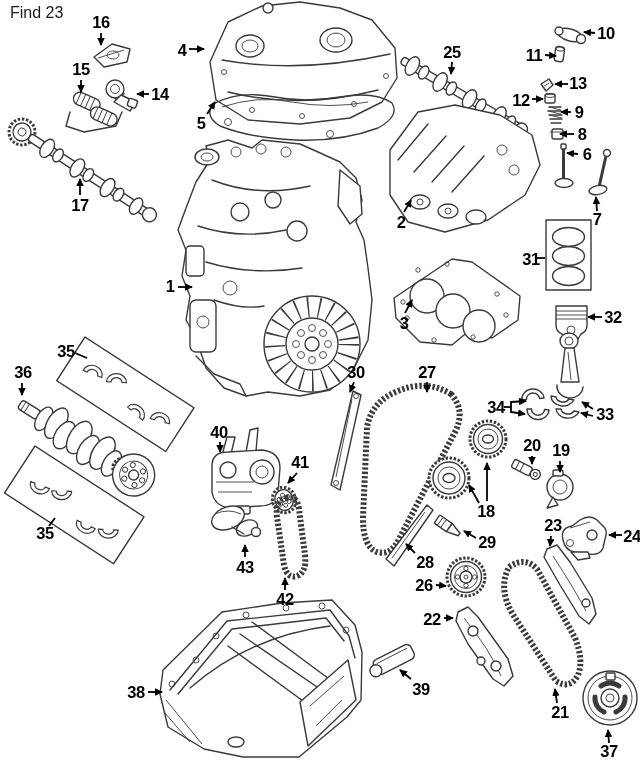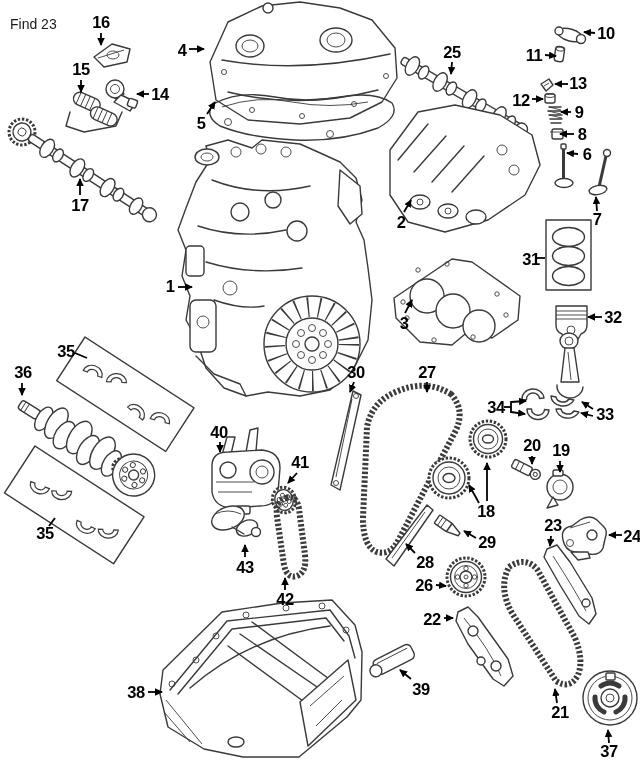--- a/index.html
+++ b/index.html
@@ -1,19 +1,19 @@
 <!DOCTYPE html>
 <html style="--bg: #ffffff; --ink: #3a3a3a; --label: #000000;"><head>
 <meta charset="utf-8">
 <style>
   :root{ --bg:#ffffff; --ink:#3a3a3a; --label:#000000; }
   html,body{margin:0;padding:0;background:#fff;}
   .stage{position:relative;width:640px;height:761px;background:var(--bg);overflow:hidden;
          font-family:"Liberation Sans",sans-serif;}
-  .find-label{position:absolute;left:10px;top:16px;font-size:14px;color:#1a1a1a;}
+  .find-label{position:absolute;left:10px;top:4px;font-size:16px;color:#1a1a1a;}
   svg.art{position:absolute;left:0;top:0;}
   .ln{fill:none;stroke:var(--ink);stroke-width:1.4;stroke-linecap:round;stroke-linejoin:round;}
   .fw{fill:#fff;stroke:var(--ink);stroke-width:1.4;stroke-linejoin:round;}
   .thin{fill:none;stroke:var(--ink);stroke-width:.9;}
   .stem{stroke:var(--ink);stroke-width:3;stroke-linecap:round;}
   .chain{fill:none;stroke:#3c3c3c;stroke-width:6;stroke-dasharray:2.4 2;}
   .teeth{fill:#fff;stroke:var(--ink);stroke-width:3;stroke-dasharray:2.4 1.7;}
   .shl{fill:#fff;stroke:var(--ink);stroke-width:1.2;}
   .vanes{fill:none;stroke:var(--ink);stroke-width:20;stroke-dasharray:1.5 9.8;}
   .slot{fill:none;stroke:var(--ink);stroke-width:5;stroke-linecap:round;}

